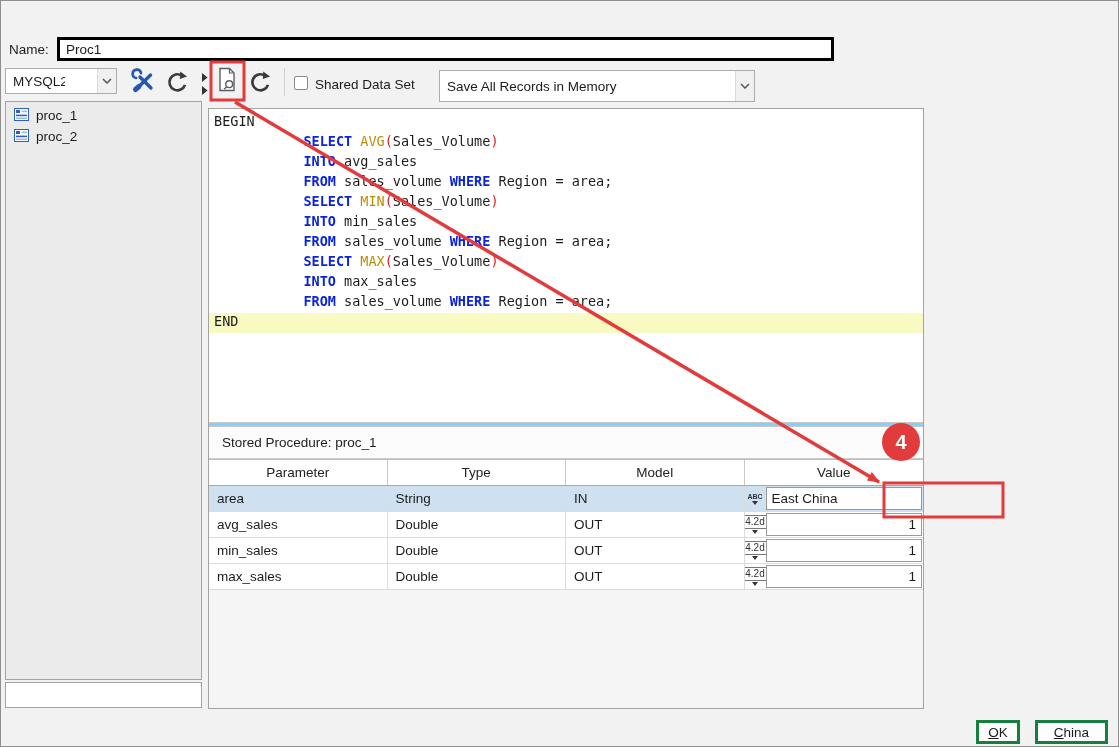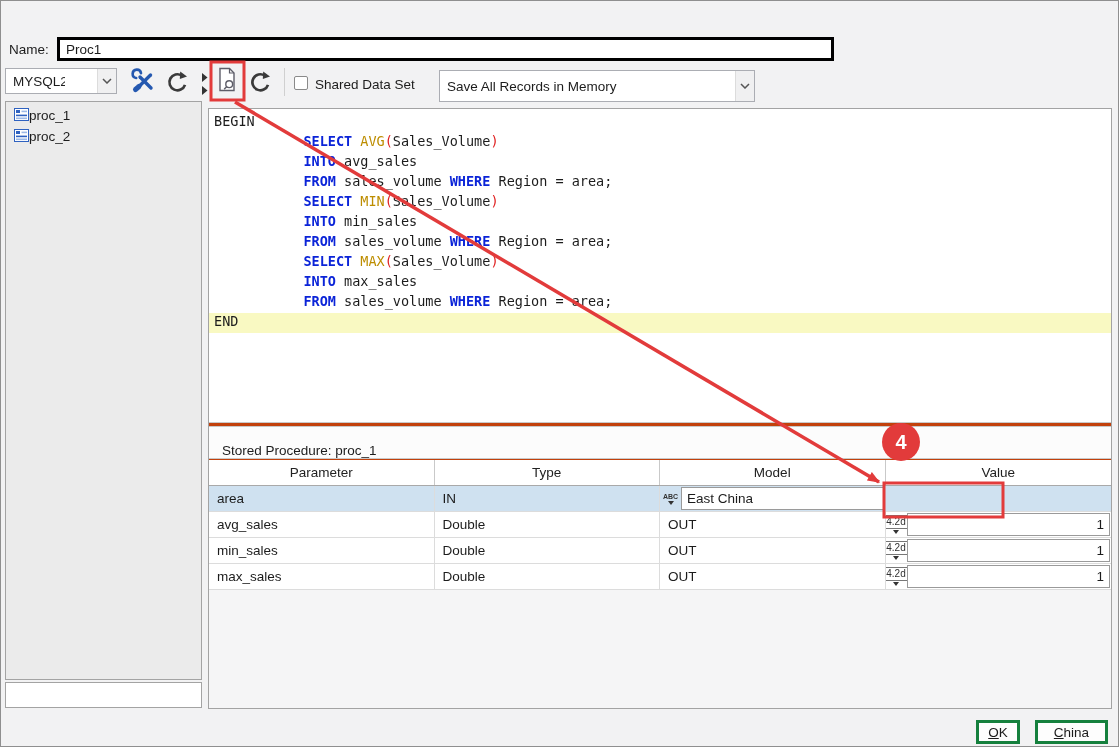--- a/index.html
+++ b/index.html
@@ -35,40 +35,40 @@
   #preview-btn{ left:213px; top:64px; width:27px; height:32px; }
   #refresh-btn2{ left:246px; top:68px; width:27px; height:27px; }
   .vsep{ position:absolute; left:283px; top:67px; width:1px; height:28px; background:#d0d0d0; }
   .checkbox{ position:absolute; left:293px; top:75px; width:14px; height:14px; background:#fff;
              border:1px solid #8a8a8a; border-radius:2px; cursor:pointer; }
   .checkbox-label{ position:absolute; left:314px; top:76px; }
 
   
   .proc-list{ position:absolute; left:4px; top:100px; width:197px; height:579px;
               background:#ebebeb; border:1px solid #a3a3a3; padding-top:3px; overflow:hidden; }
-  .proc-item{ height:21px; display:flex; align-items:center; padding-left:8px; cursor:pointer; }
+  .proc-item{ height:21px; display:flex; align-items:center; gap:7px; padding-left:8px; cursor:pointer; }
   .filter-input{ position:absolute; left:4px; top:681px; width:197px; height:26px;
                  border:1px solid #a3a3a3; background:#fff; padding:0 6px;
                  font:13.5px "Liberation Sans", sans-serif; }
 
   
-  .right-panel{ position:absolute; left:207px; top:107px; width:904px; height:601px;
-                background:#c2410c; border:1px solid #a3a3a3;text-decoration:underline; }
+  .right-panel{ position:absolute; left:207px; top:107px; width:716px; height:601px;
+                background:#7dd3fc; border:1px solid #a3a3a3;text-decoration:underline; }
   .editor{ position:absolute; left:0; top:0; right:0; height:314px; overflow:hidden;
            border-bottom:1px solid #c9c9c9; background:#fff; padding-top:4px; cursor:text; }
   .code-line{ height:20px; white-space:pre; padding-left:5px;
               font:13.5px "DejaVu Sans Mono", monospace; color:#1c1c1c; }
   .code-line.highlighted{ background:#f9f9c2; }
   .tok-kw{ color:#0b24d8; font-weight:bold; }
   .tok-fn{ color:#bd8d00; }
   .tok-pr{ color:#e02020; }
   .tok-id{ color:#1c1c1c; }
   .proc-bar{ position:absolute; left:0; right:0; top:317px; height:33px; background:#fcfcfc;
              border-top:1px solid #c9c9c9; border-bottom:1px solid #c9c9c9;
-             display:flex; align-items:flex-end; padding-left:13px; }
+             display:flex; align-items:center; padding-left:13px; }
   .table-header{ position:absolute; left:0; right:0; top:351px; height:26px;
                  display:grid; grid-template-columns:repeat(4,1fr);
                  border-bottom:1px solid #a9a9a9; background:#fff; }
   .table-header .th{ display:flex; align-items:center; justify-content:center;
                      border-right:1px solid #c9c9c9; color:#222; }
   .table-header .th:last-child{ border-right:none; }
   .table-body{ position:absolute; left:0; right:0; top:377px; }
   .trow{ height:26px; display:grid; grid-template-columns:repeat(4,1fr);
          border-bottom:1px solid #dcdcdc; background:#fff; }
   .trow.selected{ background:#cfe1f0; }
@@ -233,20 +233,21 @@
     <div class="table-header">
         <div class="th">Parameter</div>
         <div class="th">Type</div>
         <div class="th">Model</div>
         <div class="th">Value</div>
       </div>
     <div class="table-empty"></div>
     <div class="table-body">
   <div class="trow selected">
     <div class="td">area</div>
+    <div class="td">String</div>
     <div class="td">IN</div>
     <div class="td value-cell">
       <span class="vt">
         <span class="vt-box string">ABC</span>
         <span class="vt-caret"></span>
       </span>
       <span class="value-input" style="text-align: left;">East China</span>
     </div>
   </div>
 

